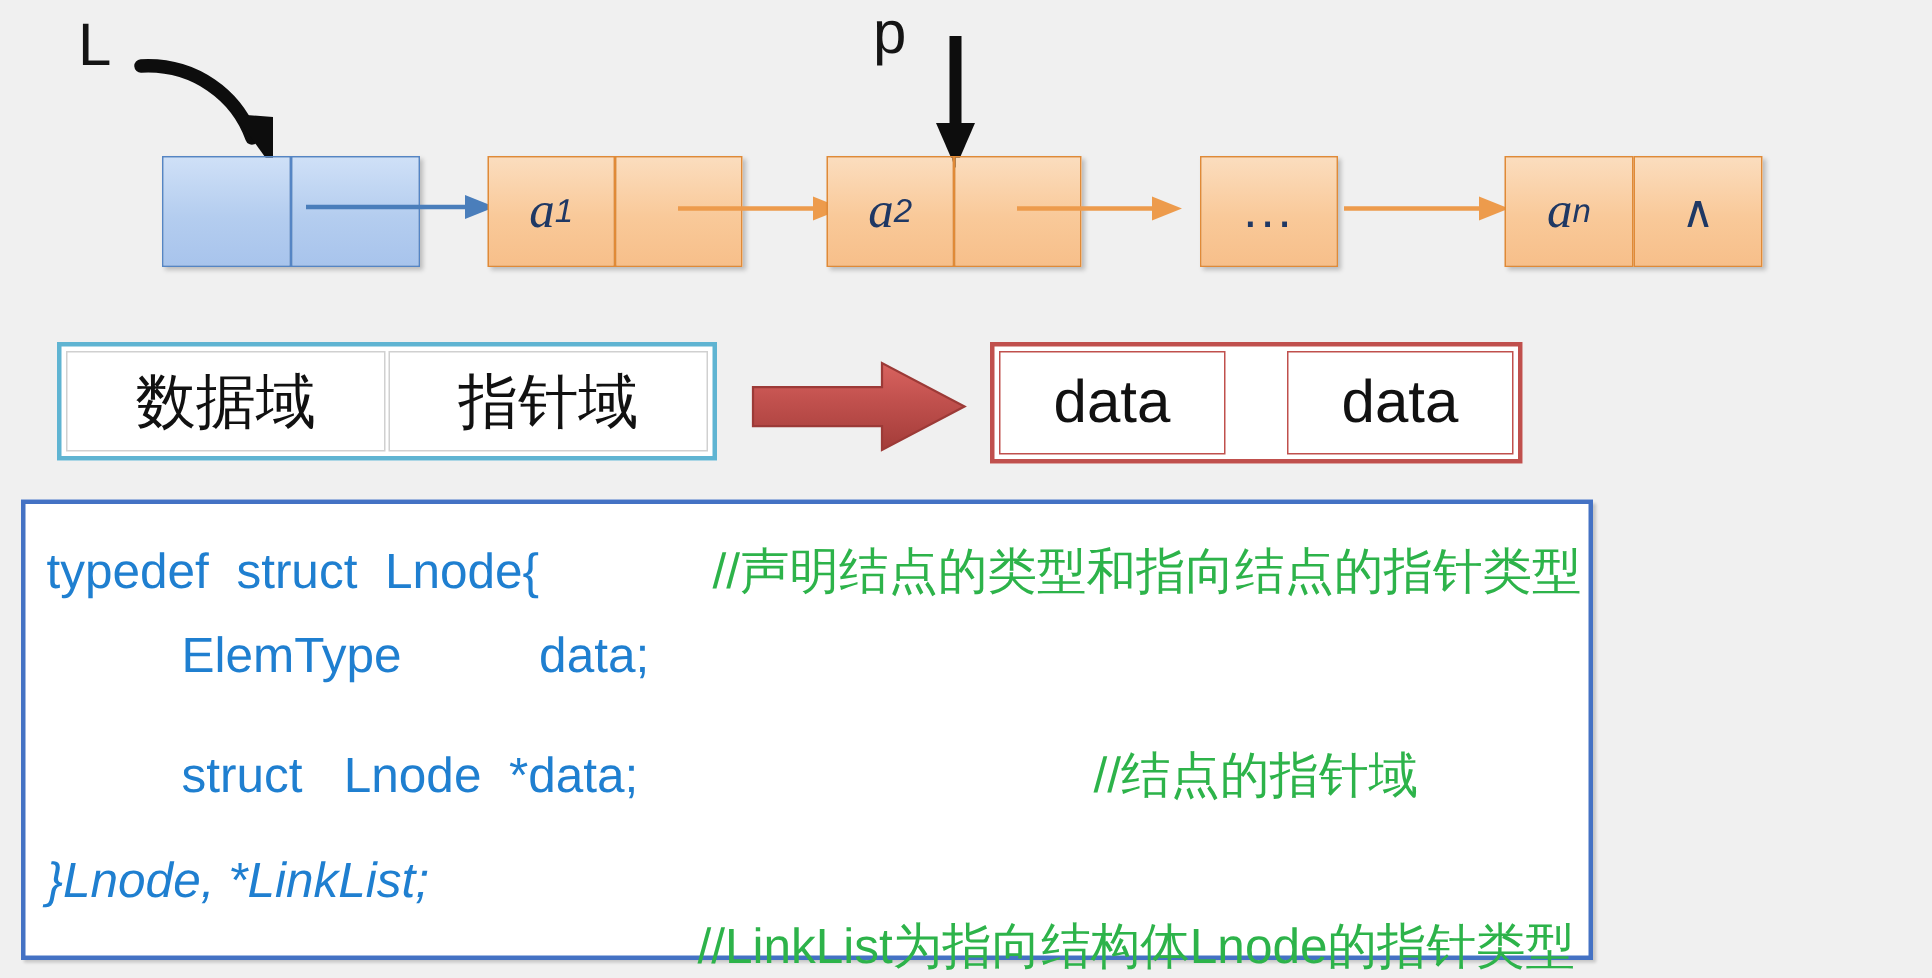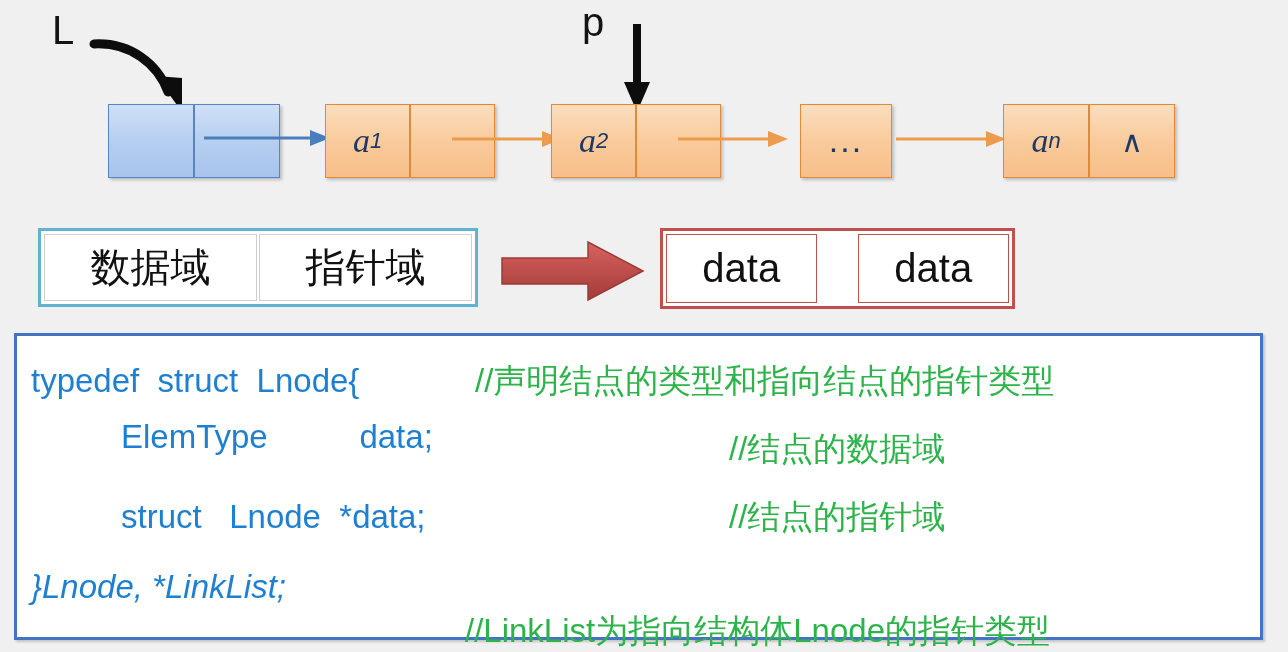--- a/index.html
+++ b/index.html
@@ -57,21 +57,21 @@
     font-size:40px;color:#111;
   }
   #legend-cn .legend-cell{border:1px solid #d0d0d0;}
   #legend-en .legend-cell{border:1px solid #c0504d;}
 
   
   #block-arrow{position:absolute;left:500px;top:236px;}
 
   
   #code-panel{
-    position:absolute;left:14px;top:333px;width:1249px;height:307px;
+    position:absolute;left:14px;top:333px;width:1048px;height:307px;
     background:#ffffff;border:3px solid #4472c4;box-sizing:border-box;
     box-shadow:2px 2px 2px rgba(0,0,0,.18);
     padding-left:23px;
   }
   .code-line{
     position:absolute;white-space:pre;font-size:33px;line-height:1;
     font-family:"Liberation Sans","DejaVu Sans",sans-serif;
   }
   .kw{color:#1f7fd0;}
   .cmt{color:#2db34a;}
@@ -171,21 +171,20 @@
     <div class="legend-cell" style="width:172px;">data</div>
     <div class="legend-cell" style="width:173px;margin-left:2px;">data</div>
   </div>
 
   <div id="code-panel">
 
     <div class="code-line kw" style="left:14px;top:28px;">typedef  struct  Lnode{</div>
     <div class="code-line cmt" style="left:458px;top:28px;">//声明结点的类型和指向结点的指针类型</div>
 
     <div class="code-line kw" style="left:104px;top:84px;">ElemType          data;</div>
-    <div class="code-line cmt" style="left:712px;top:96px;">//结点的数据域</div>
 
     <div class="code-line kw" style="left:104px;top:164px;">struct   Lnode  *data;</div>
     <div class="code-line cmt" style="left:712px;top:164px;">//结点的指针域</div>
 
     <div class="code-line kw" style="left:14px;top:234px;font-style:italic;">}Lnode, *LinkList;</div>
     <div class="code-line cmt" style="left:448px;top:234px;margin-top:44px;">//LinkList为指向结构体Lnode的指针类型</div>
   </div>
 
 </div>
 

